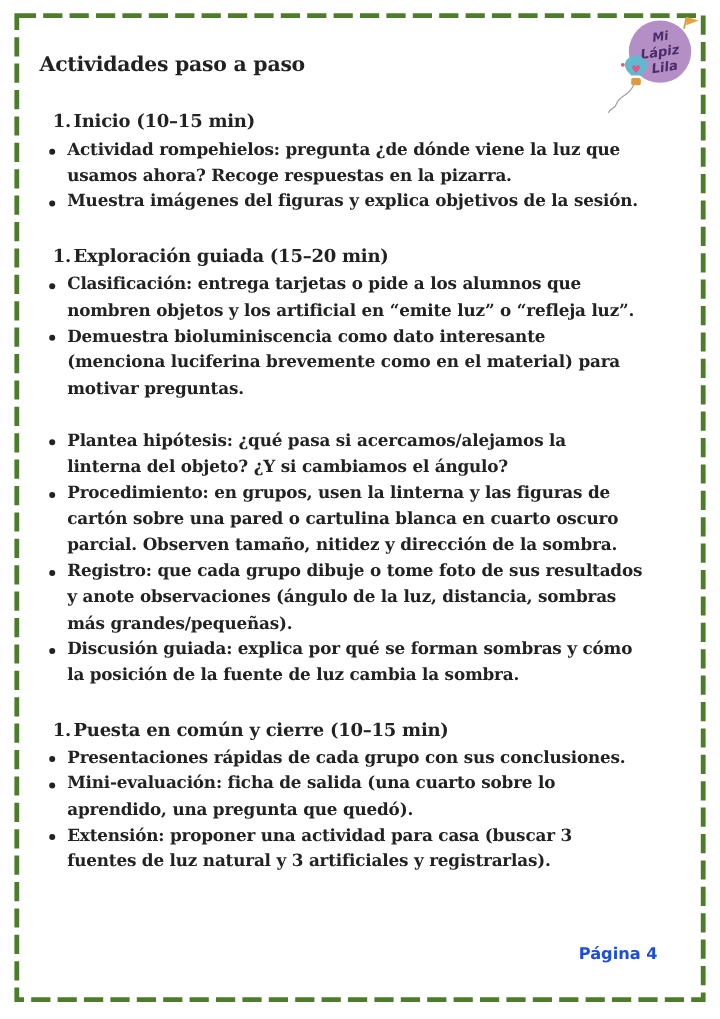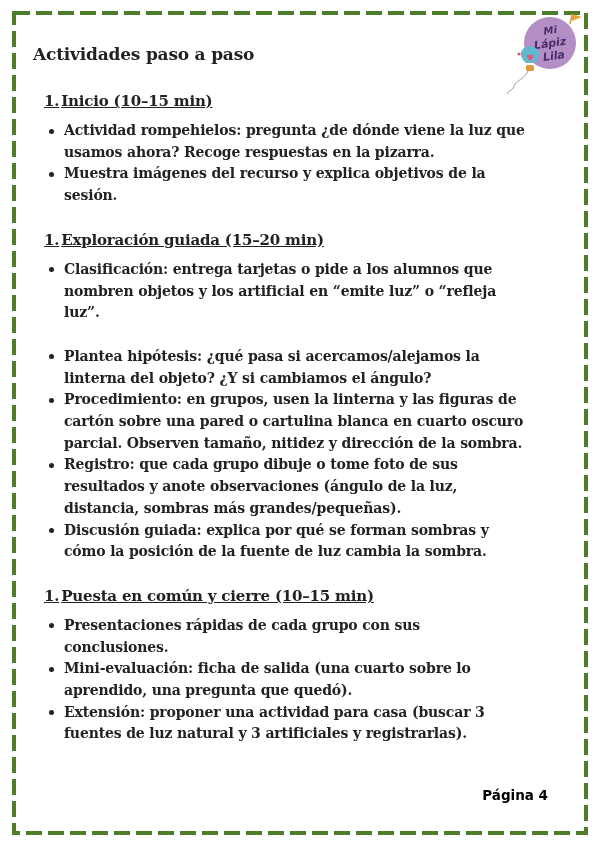--- a/index.html
+++ b/index.html
@@ -23,26 +23,25 @@
     margin:0 0 26px 0;
   }
   .step{margin:0 0 22px 0;}
   .step-heading{
     padding-left:11px;
     font-weight:700;
     font-size:15px;
     line-height:22px;
     margin-bottom:3px;
     letter-spacing:-0.2px;
-    text-decoration:underline;
   }
   .step-heading .num{margin-right:2px;}
   ul.bullets{
     list-style:none;
-    margin:8px;padding:0;
+    margin:0;padding:0;
   }
   ul.bullets li{
     position:relative;
     padding-left:23px;
     font-size:14px;
     font-weight:600;
     line-height:21.7px;
     letter-spacing:-0.15px;
   }
   ul.bullets li::before{
@@ -52,21 +51,21 @@
     width:5px;height:5px;
     border-radius:50%;
     background:#222222;
   }
   .footer{
     position:absolute;
     right:52px;bottom:46px;
     font-family:"DejaVu Sans", sans-serif;
     font-weight:700;
     font-size:13.5px;
-    color:#000000;
+    color:#1d4ed8;
   }
   .logo{position:absolute;top:10px;right:16px;}
 </style>
 </head>
 <body>
 
 <div class="page">
 
   <svg class="border-svg" width="600" height="849">
     <rect x="14" y="13" width="572" height="820" fill="none" stroke-width="4" stroke-dasharray="16 6" stroke="#4d7c2b"></rect>
@@ -96,30 +95,31 @@
   <div class="content">
 
     <h1 class="doc-title">Actividades paso a paso</h1>
 
     <section class="step">
       <div class="step-heading">
         <span class="num">1.</span><span class="htext">Inicio (10–15 min)</span>
       </div>
       <ul class="bullets">
         <li>Actividad rompehielos: pregunta ¿de dónde viene la luz que usamos ahora? Recoge respuestas en la pizarra.</li>
-        <li>Muestra imágenes del recurso y explica objetivos de la sesión.</li>
+        <li>Muestra imágenes del figuras y explica objetivos de la sesión.</li>
       </ul>
     </section>
 
     <section class="step">
       <div class="step-heading">
         <span class="num">1.</span><span class="htext">Exploración guiada (15–20 min)</span>
       </div>
       <ul class="bullets">
         <li>Clasificación: entrega tarjetas o pide a los alumnos que nombren objetos y los artificial en “emite luz” o “refleja luz”.</li>
+        <li>Demuestra bioluminiscencia como dato interesante (menciona luciferina brevemente como en el material) para motivar preguntas.</li>
       </ul>
     </section>
 
     <section class="step">
       <ul class="bullets">
         <li>Plantea hipótesis: ¿qué pasa si acercamos/alejamos la linterna del objeto? ¿Y si cambiamos el ángulo?</li>
         <li>Procedimiento: en grupos, usen la linterna y las figuras de cartón sobre una pared o cartulina blanca en cuarto oscuro parcial. Observen tamaño, nitidez y dirección de la sombra.</li>
         <li>Registro: que cada grupo dibuje o tome foto de sus resultados y anote observaciones (ángulo de la luz, distancia, sombras más grandes/pequeñas).</li>
         <li>Discusión guiada: explica por qué se forman sombras y cómo la posición de la fuente de luz cambia la sombra.</li>
       </ul>

